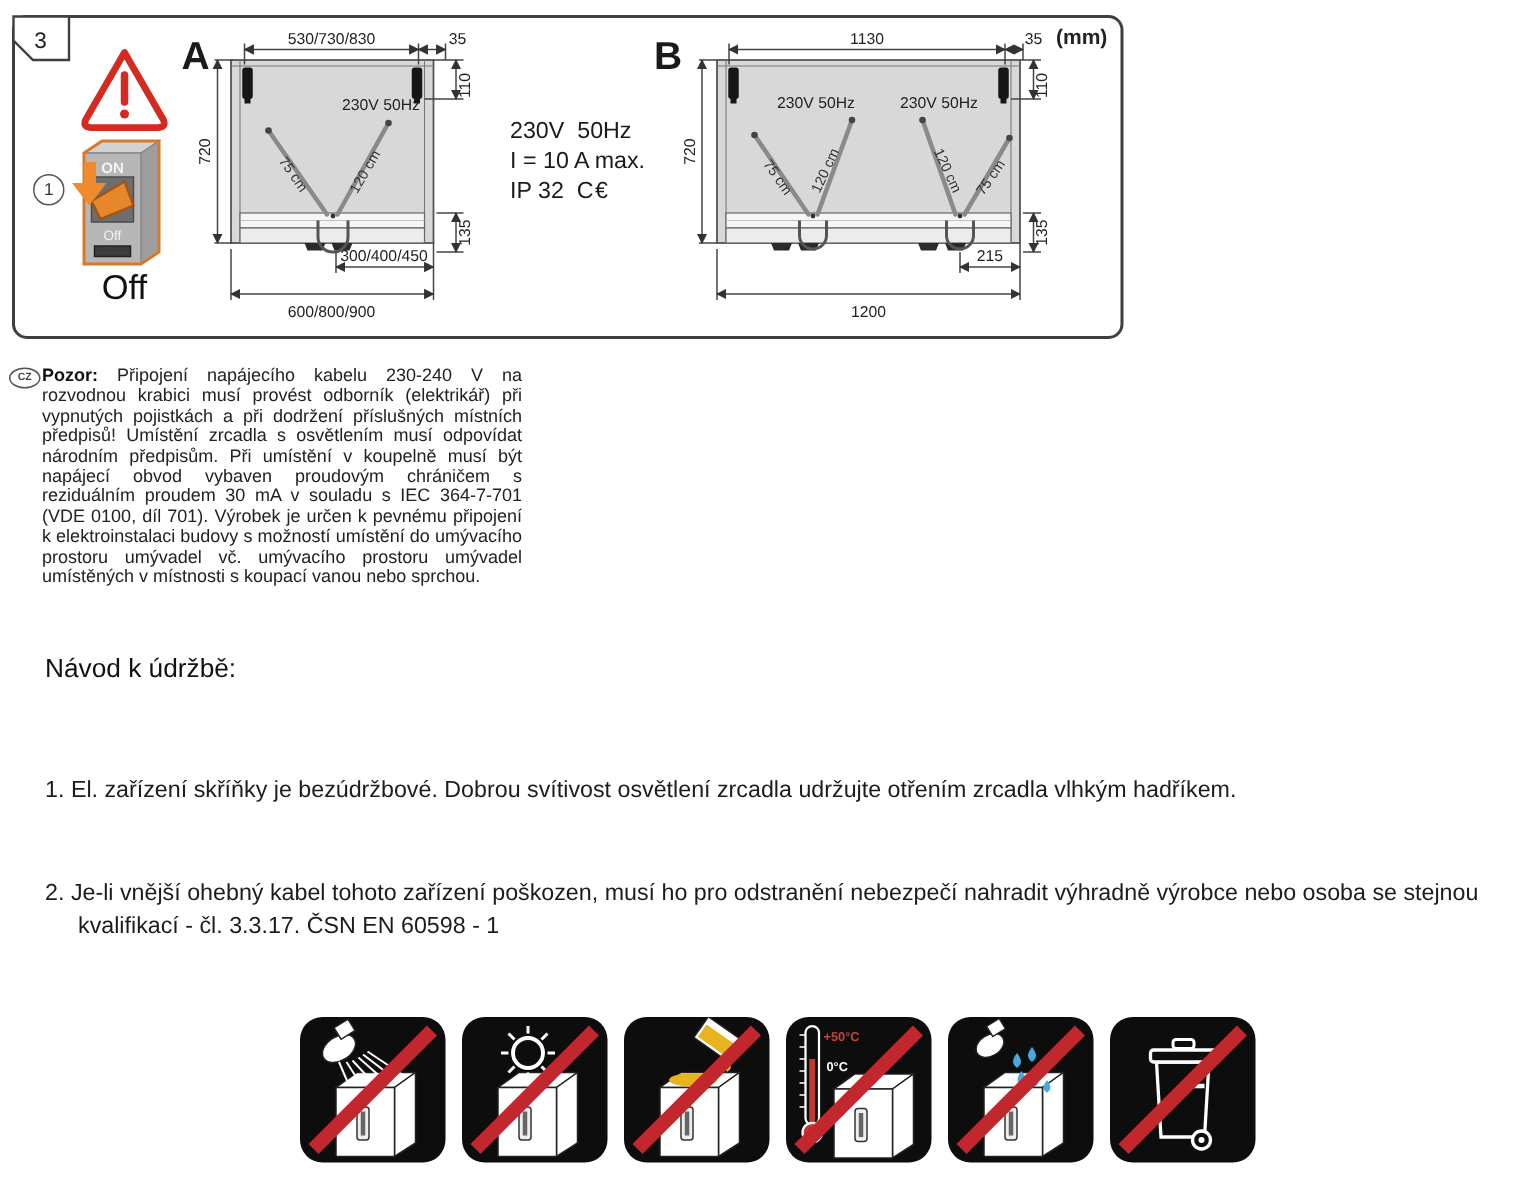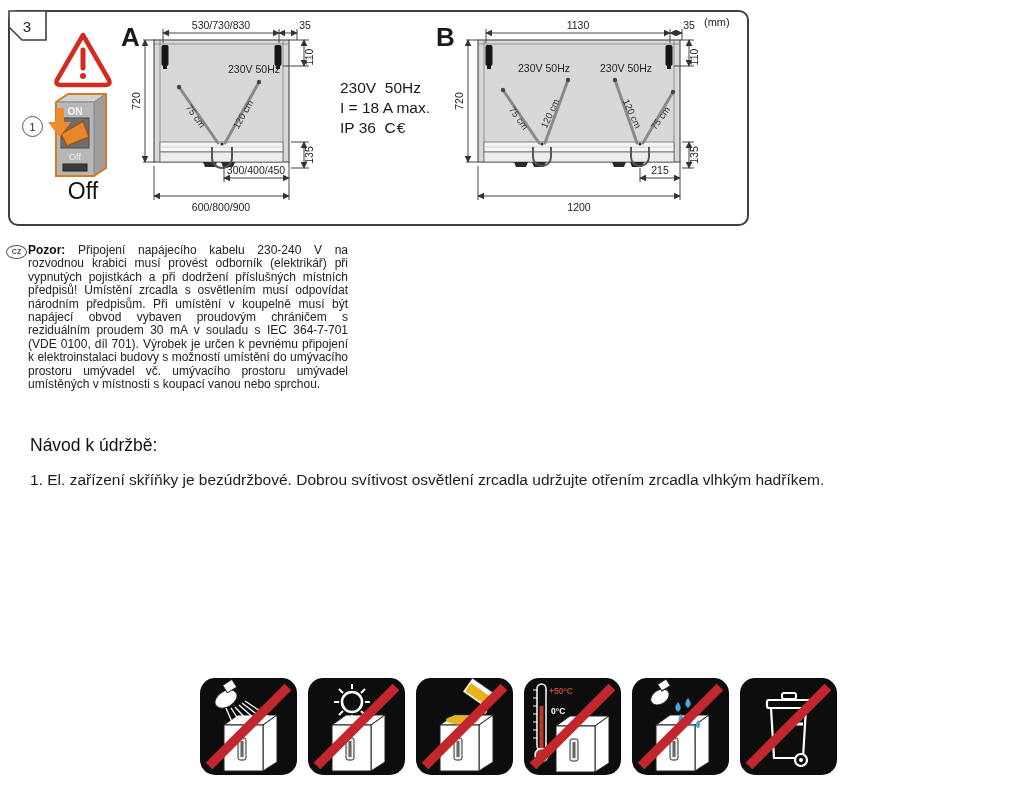--- a/index.html
+++ b/index.html
@@ -1,37 +1,37 @@
 <!DOCTYPE html>
 <html><head>
 <meta charset="utf-8">
 <style>
   html,body{margin:0;padding:0;background:#fff;width:1020px;height:790px;
     font-family:"Liberation Sans", sans-serif;color:#1a1a1a;overflow:hidden;position:relative;}
   .abs{position:absolute;}
   
   .panel{position:absolute;left:8px;top:10px;width:737px;height:212px;
     border:2px solid #3f3f3f;border-radius:10px;background:#fff;}
-  .units{position:absolute;left:694px;top:4px;font-size:11px;color:#222;}
+  .units{position:absolute;left:694px;top:4px;font-size:14px;color:#222;font-weight:bold;}
   .elec{position:absolute;left:330px;top:66px;font-size:15.5px;line-height:20px;
     color:#1a1a1a;white-space:pre;}
   .off-big{position:absolute;left:40px;top:166px;width:66px;text-align:center;
     font-size:23px;color:#111;}
   .step-badge{position:absolute;left:12px;top:104px;width:19px;height:19px;border:1.5px solid #555;
     border-radius:50%;font-size:11.5px;display:flex;align-items:center;justify-content:center;color:#333;background:#fff;}
   
   .notice{position:absolute;left:4px;top:244px;width:344px;font-size:12px;line-height:13.4px;
     text-align:justify;color:#222;padding-left:24px;box-sizing:border-box;}
   .cz-badge{position:absolute;left:2px;top:1px;width:19px;height:12px;border:1.1px solid #555;
     border-radius:50%;font-size:7px;font-weight:bold;display:flex;align-items:center;justify-content:center;color:#444;}
   .notice b{color:#111;margin-top:37px;}
   
   .maint-head{position:absolute;left:30px;top:435px;font-size:17.5px;font-weight:normal;color:#111;}
   .maint-list{position:absolute;left:30px;top:469px;width:988px;font-size:15.5px;line-height:22px;color:#1c1c1c;}
-  .maint-item{padding-left:22px;text-indent:-22px;}
+  .maint-item{padding-left:22px;text-indent:-22px;margin-top:47px;}
   
   .picto-row{position:absolute;left:200px;top:678px;display:flex;gap:11px;}
   .picto{width:97px;height:97px;border-radius:15px;background:#0d0d0d;overflow:hidden;}
   .picto svg{display:block;}
   svg text{font-family:"Liberation Sans", sans-serif;}
 </style>
 </head>
 <body>
 
 <div class="panel">
@@ -63,22 +63,22 @@
 
   <div class="step-badge">1</div>
 
   <svg class="abs" style="left:38px;top:96px" width="24" height="32">
     <path d="M8,0 h8 v14 h7 L11.5,29 0,14 h8 z" fill="#ef8a2d"></path>
   </svg>
 
   <div class="off-big">Off</div>
 
   <div class="elec"><span>230V  50Hz</span>
-<span>I = 18 A max.</span>
-<span>IP 36</span>  <span style="letter-spacing:1px">C€</span></div>
+<span>I = 10 A max.</span>
+<span>IP 32</span>  <span style="letter-spacing:1px">C€</span></div>
 
   <svg class="abs" style="left:105px;top:4px" width="260" height="202" viewBox="0 0 260 202">
     <defs>
       <marker id="arA" viewBox="0 0 10 10" refX="9" refY="5" markerWidth="7" markerHeight="7" orient="auto-start-reverse">
         <path d="M0,0 L10,5 L0,10 z" fill="#333"></path>
       </marker>
     </defs>
     <text x="6" y="30" font-size="26" font-weight="bold" fill="#1a1a1a">A</text>
 
     <rect x="39" y="24" width="135" height="122" fill="#d8d8d8" stroke="#555" stroke-width="1.2"></rect>
@@ -222,20 +222,21 @@
 
 <div class="notice">
   <span class="cz-badge">CZ</span>
   <b>Pozor:</b><span> Připojení napájecího kabelu 230-240 V na rozvodnou krabici musí provést odborník (elektrikář) při vypnutých pojistkách a při dodržení příslušných místních předpisů! Umístění zrcadla s osvětlením musí odpovídat národním předpisům. Při umístění v koupelně musí být napájecí obvod vybaven proudovým chráničem s reziduálním proudem 30 mA v souladu s IEC 364-7-701 (VDE 0100, díl 701). Výrobek je určen k pevnému připojení k elektroinstalaci budovy s možností umístění do umývacího prostoru umývadel vč. umývacího prostoru umývadel umístěných v místnosti s koupací vanou nebo sprchou.</span>
 </div>
 
 <div class="maint-head">Návod k údržbě:</div>
 
 <div class="maint-list">
   <div class="maint-item"><span>1.</span> <span>El. zařízení skříňky je bezúdržbové. Dobrou svítivost osvětlení zrcadla udržujte otřením zrcadla vlhkým hadříkem.</span></div>
+  <div class="maint-item"><span>2.</span> <span>Je-li vnější ohebný kabel tohoto zařízení poškozen, musí ho pro odstranění nebezpečí nahradit výhradně výrobce nebo osoba se stejnou kvalifikací - čl. 3.3.17. ČSN EN 60598 - 1</span></div>
 </div>
 
 <div class="picto-row">
 
   <div class="picto">
     <svg width="97" height="97" viewBox="0 0 97 97">
       <g>
         <polygon points="24,47 63,47 77,37 38,37" fill="#fff" stroke="#222"></polygon>
         <polygon points="63,47 77,37 77,84 63,93" fill="#fff" stroke="#222"></polygon>
         <rect x="24" y="47" width="39" height="46" fill="#fff" stroke="#222"></rect>

